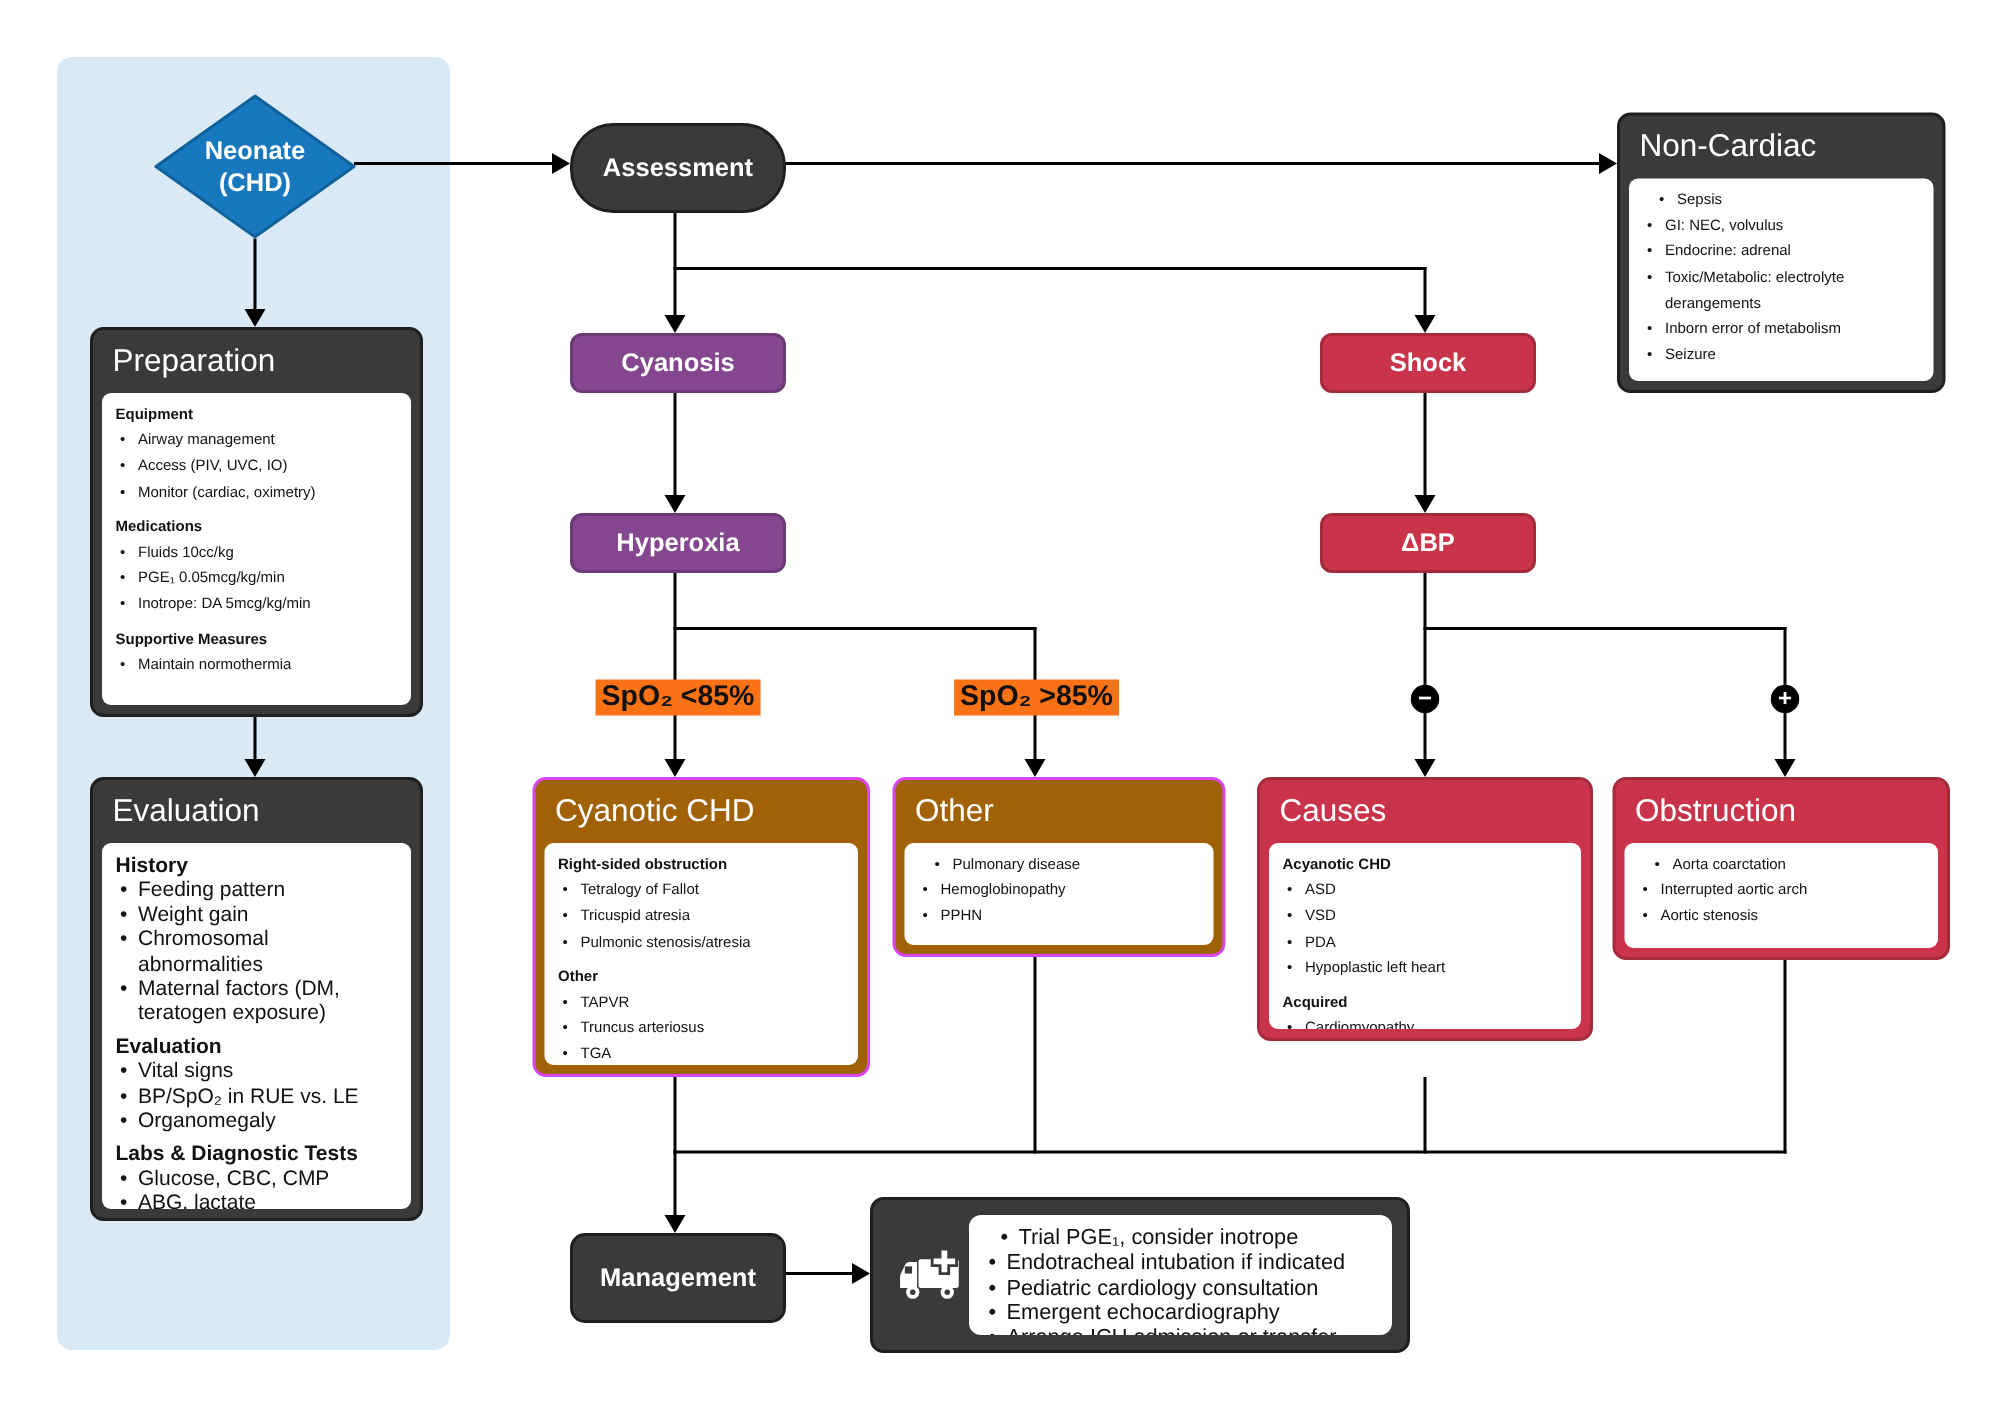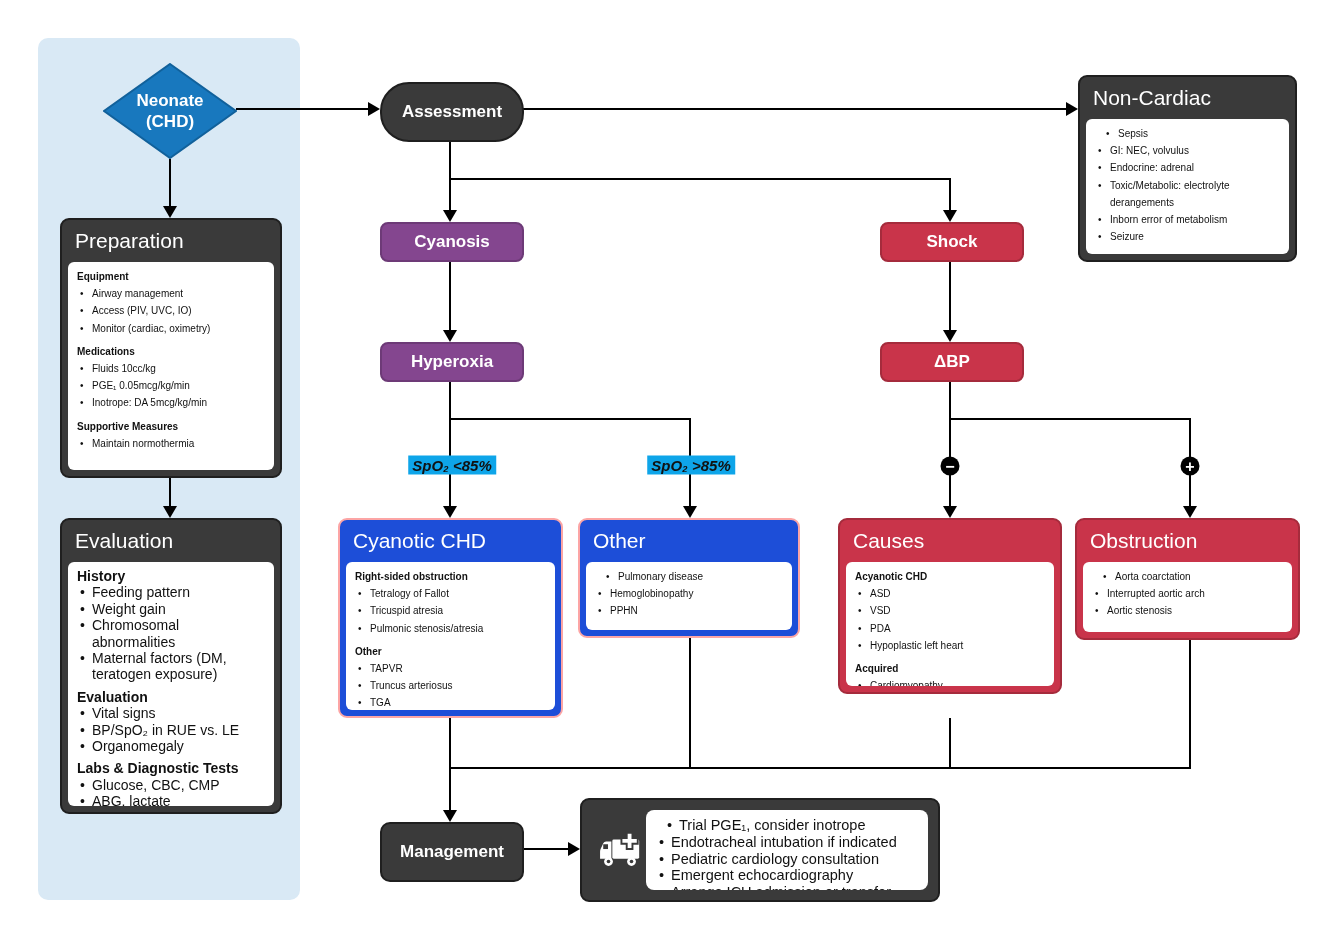--- a/index.html
+++ b/index.html
@@ -31,38 +31,38 @@
   
   .node { position:absolute; border-radius:8px; display:flex; align-items:center;
     justify-content:center; color:#fff; font-weight:bold; font-size:17px; }
   .node.dark   { background:#3a3a3a; border:2px solid #1f1f1f; border-radius:10px; }
   .node.purple { background:#84468f; border:2px solid #6d3a77; }
   .node.red    { background:#c9344a; border:2px solid #a52b3c; }
 
   
   .content-box { position:absolute; border-radius:9px; box-sizing:border-box; }
   .content-box.dark   { background:#3a3a3a; border:2px solid #1f1f1f; }
-  .content-box.purple { background:#1d4ed8; border:2px solid #fca5a5; }
+  .content-box.purple { background:#a16207; border:2px solid #d946ef;margin-left:17px; }
   .content-box.red    { background:#c9344a; border:2px solid #a52b3c; }
   .box-title { position:absolute; left:0; right:0; top:0; height:42px; color:#fff;
     font-size:21px; padding:9px 0 0 13px; box-sizing:border-box; white-space:nowrap; }
   .inner { position:absolute; left:6px; right:6px; top:42px; bottom:6px;
     background:#fff; border-radius:6px; padding:6px 8px 6px 9px; box-sizing:border-box;
     font-size:10px; line-height:17.2px; overflow:hidden; }
   .inner.tight { font-size:14px; line-height:16.4px; }
   .sec + .sec { margin-top:6px; }
   .sec-h { font-weight:bold; }
   ul { margin:0; padding:0; list-style:none; }
   li { position:relative; padding-left:15px; }
   li::before { content:"\2022"; position:absolute; left:3px; }
   .plain-list li:first-child { margin-left:8px; }
 
   
-  .branch-label { position:absolute; transform:translate(-50%,-50%); background:#0ea5e9;
-    font-weight:bold; font-size:15px; padding:1px 4px; white-space:nowrap;font-style:italic; }
+  .branch-label { position:absolute; transform:translate(-50%,-50%); background:#f97316;
+    font-weight:bold; font-size:19px; padding:1px 4px; white-space:nowrap; }
   .badge { position:absolute; transform:translate(-50%,-50%); width:19px; height:19px;
     border-radius:50%; background:#000; color:#fff; font-weight:bold; font-size:16px;
     display:flex; align-items:center; justify-content:center; line-height:1; }
 
   
   .transport-icon { position:absolute; left:12px; top:0; bottom:0; width:52px;
     display:flex; align-items:center; justify-content:center; }
   .transport-inner { position:absolute; left:64px; right:10px; top:10px; bottom:10px;
     background:#fff; border-radius:8px; padding:7px 8px 16px 10px; box-sizing:border-box;
     font-size:14.5px; line-height:16.8px; overflow:hidden; }

